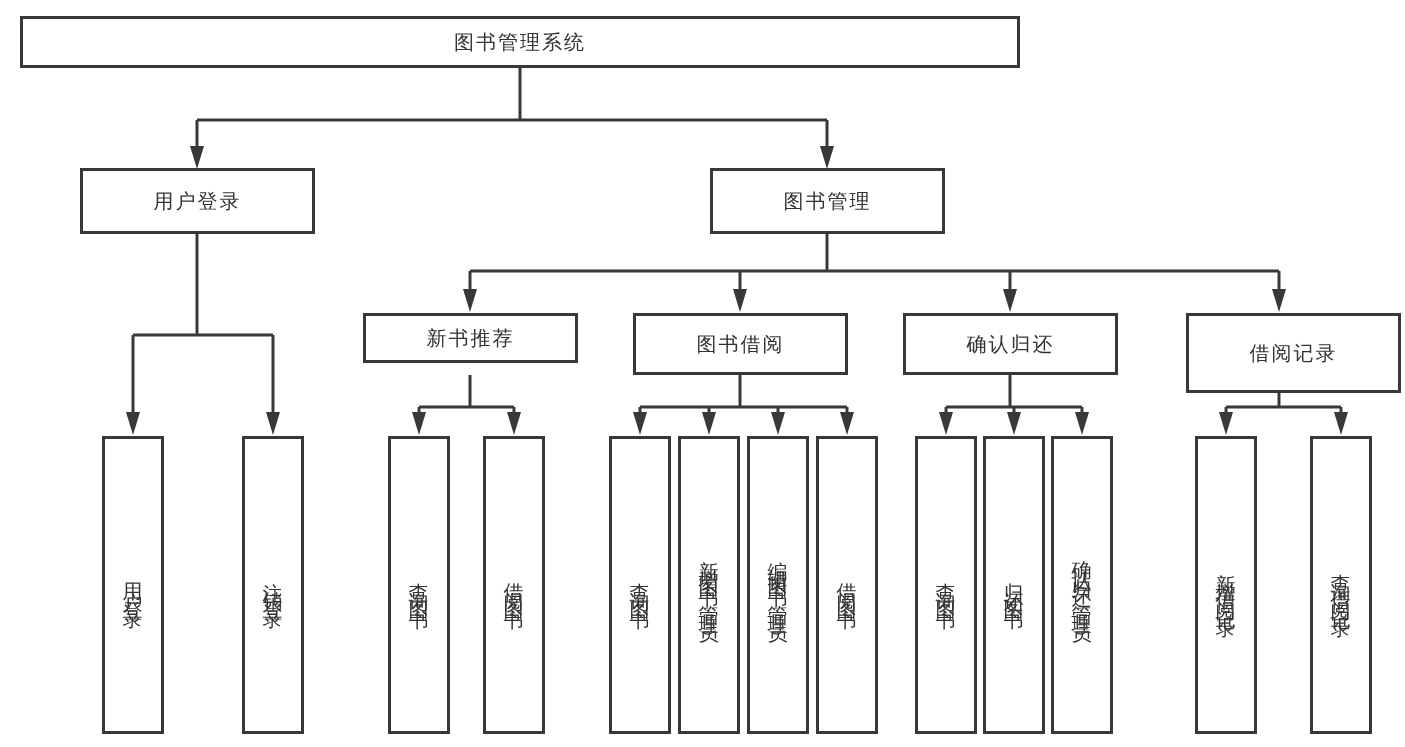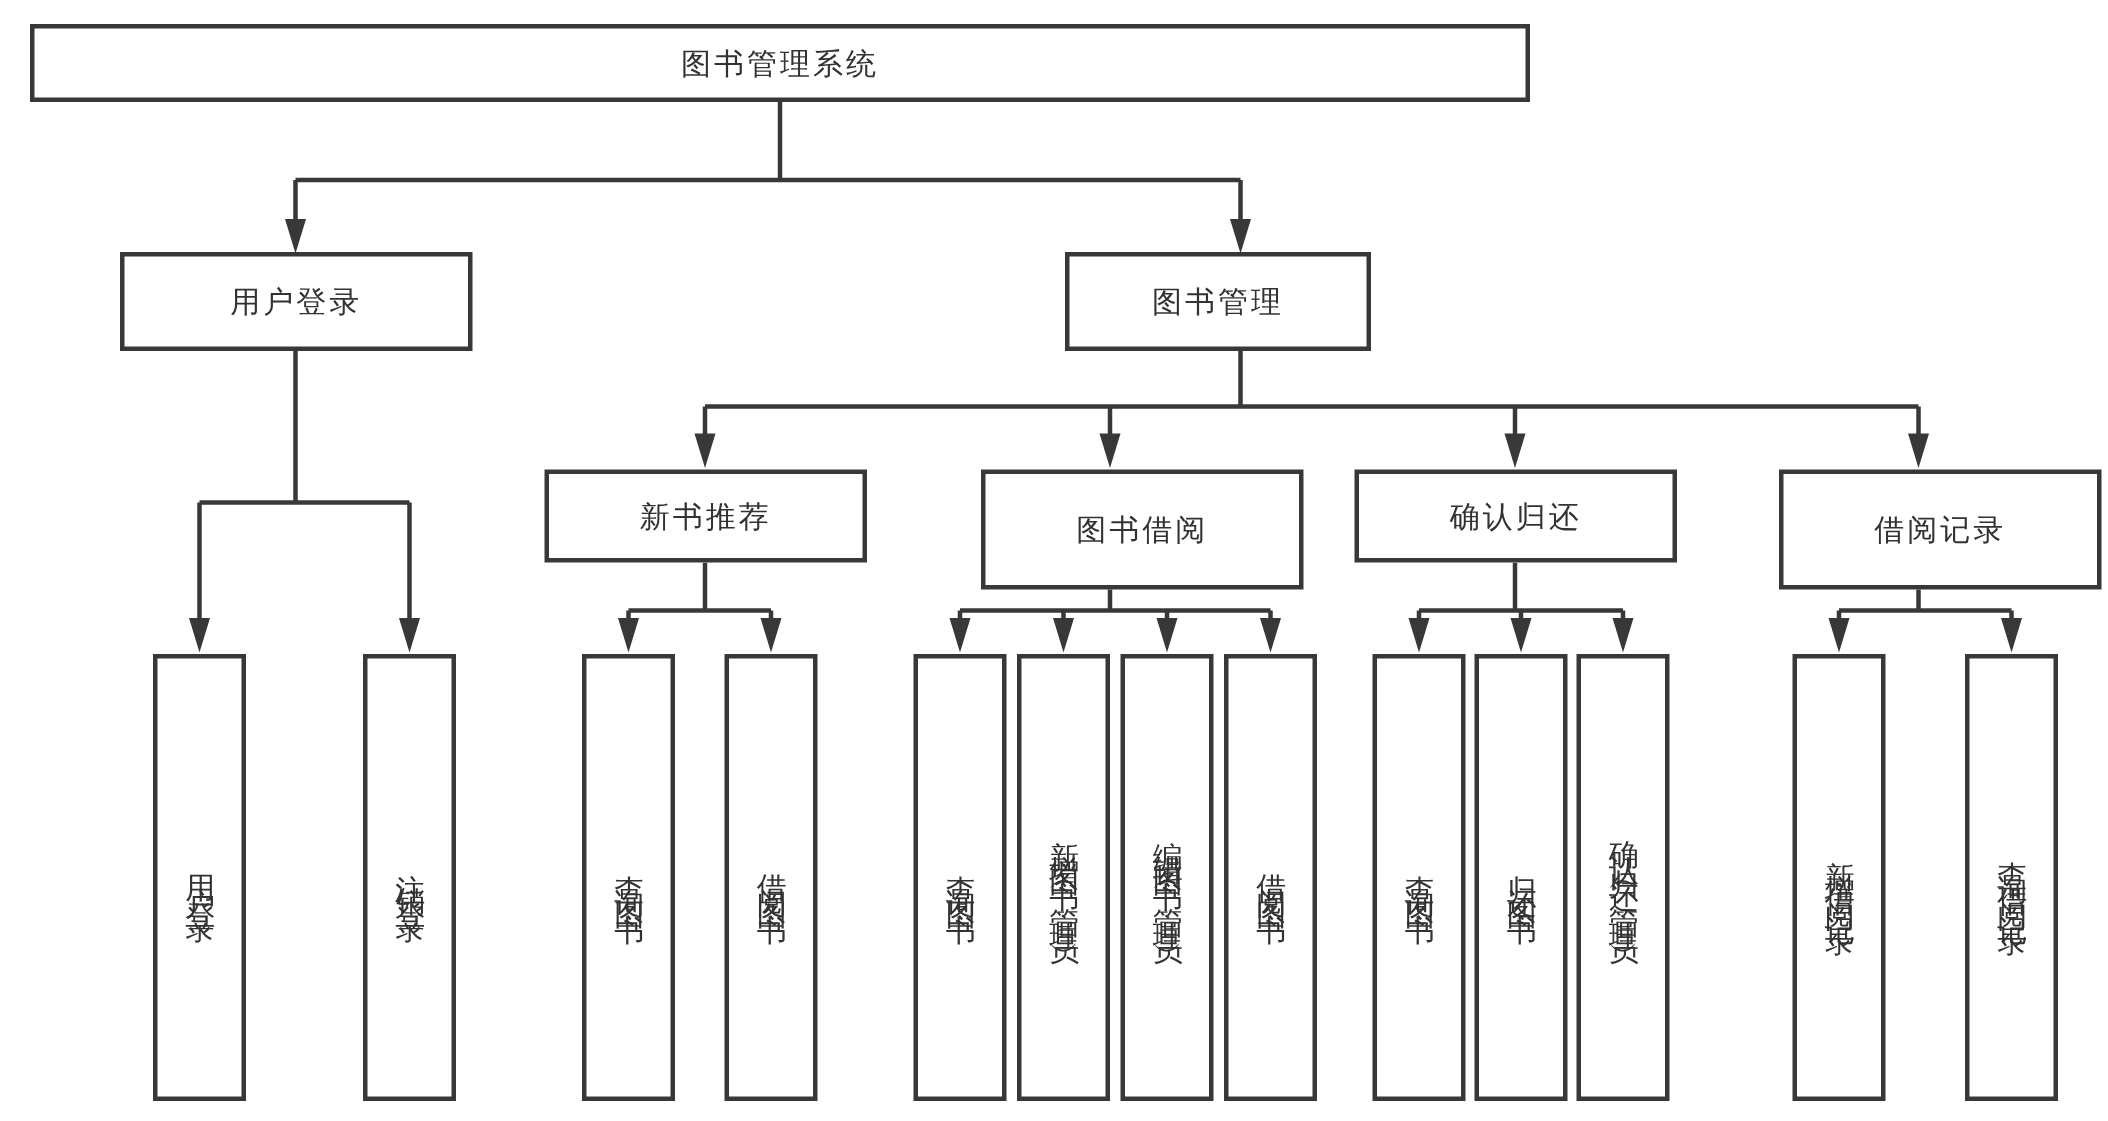--- a/index.html
+++ b/index.html
@@ -96,28 +96,28 @@
     <polygon points="1334,412 1348,412 1341,435"></polygon>
   </svg>
 
   <div class="node h" style="left:20px;top:16px;width:1000px;height:52px;">
     <span class="label">图书管理系统</span>
   </div>
 
   <div class="node h" style="left:80px;top:168px;width:235px;height:66px;">
     <span class="label">用户登录</span>
   </div>
-  <div class="node h" style="left:710px;top:168px;width:204px;height:66px;">
+  <div class="node h" style="left:710px;top:168px;width:235px;height:66px;">
     <span class="label">图书管理</span>
   </div>
 
-  <div class="node h" style="left:363px;top:313px;width:215px;height:62px;">
+  <div class="node h" style="left:363px;top:313px;width:215px;height:50px;">
     <span class="label">新书推荐</span>
   </div>
-  <div class="node h" style="left:633px;top:313px;width:215px;height:80px;margin-left:21px;">
+  <div class="node h" style="left:633px;top:313px;width:215px;height:62px;">
     <span class="label">图书借阅</span>
   </div>
   <div class="node h" style="left:903px;top:313px;width:215px;height:62px;">
     <span class="label">确认归还</span>
   </div>
   <div class="node h" style="left:1172px;top:313px;width:215px;height:80px;margin-left:14px;">
     <span class="label">借阅记录</span>
   </div>
 
   <div class="node v" style="left:102px;top:436px;width:62px;height:298px;">

